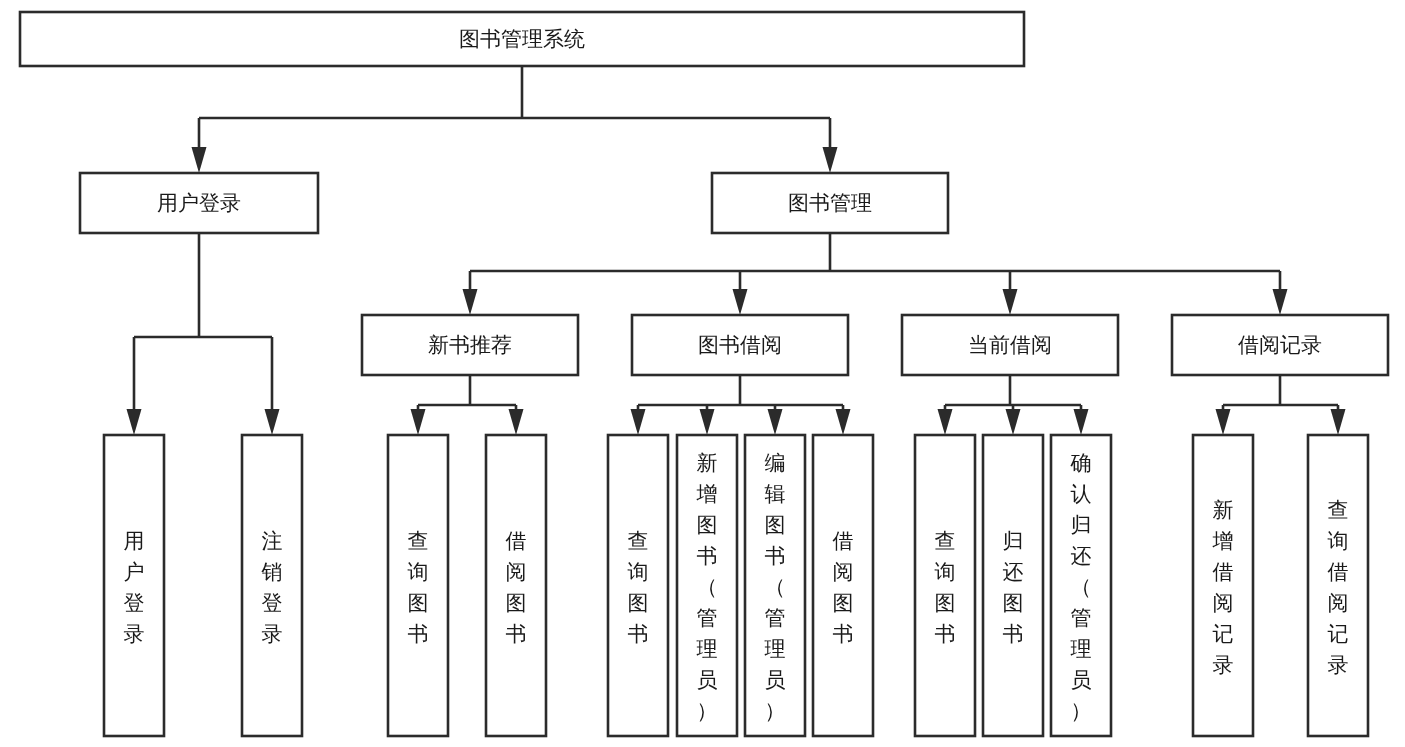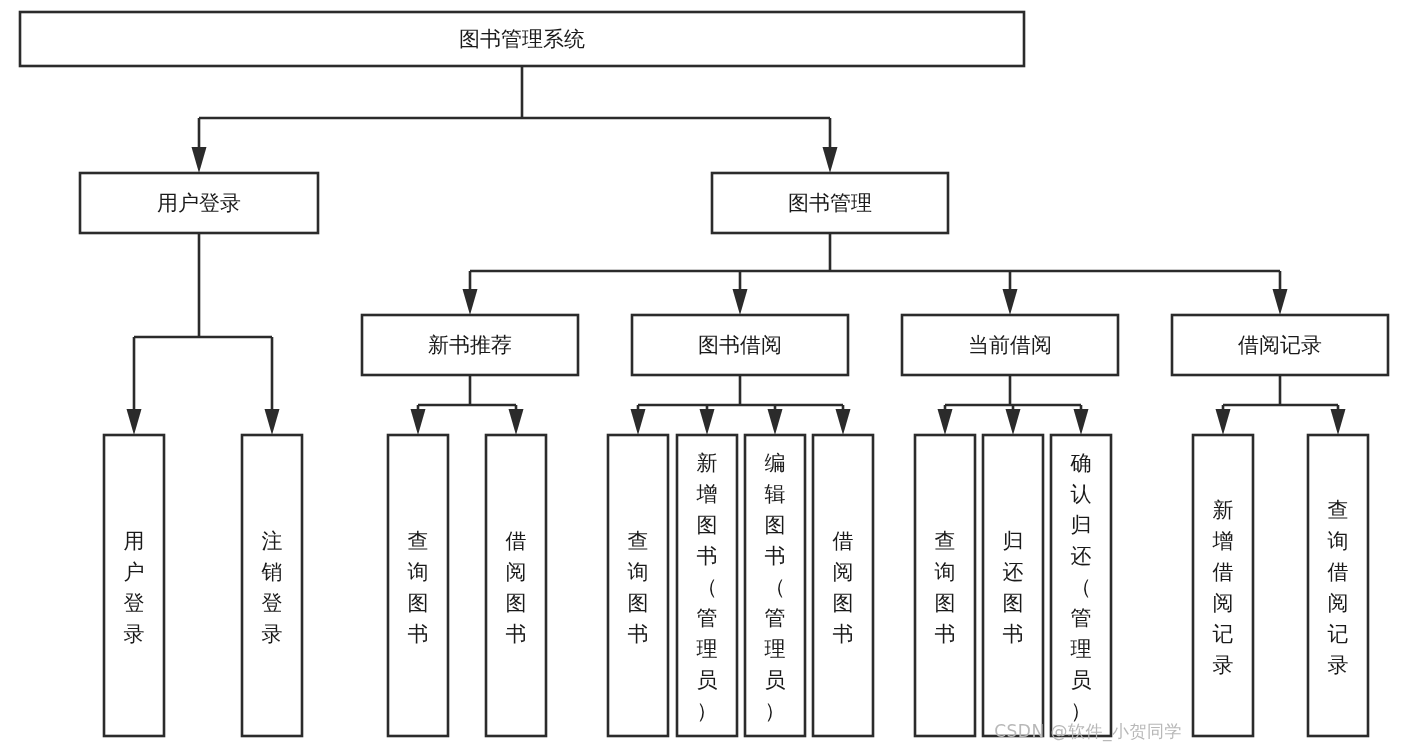--- a/index.html
+++ b/index.html
@@ -218,14 +218,13 @@
           <rect class="node-box" x="1193" y="435" width="60" height="301"></rect>
           <text class="node-label-v" x="1223" y="516.68"><tspan x="1223" dy="0">新</tspan><tspan x="1223" dy="31">增</tspan><tspan x="1223" dy="31">借</tspan><tspan x="1223" dy="31">阅</tspan><tspan x="1223" dy="31">记</tspan><tspan x="1223" dy="31">录</tspan></text>
         </g>
         <g>
           <rect class="node-box" x="1308" y="435" width="60" height="301"></rect>
           <text class="node-label-v" x="1338" y="516.68"><tspan x="1338" dy="0">查</tspan><tspan x="1338" dy="31">询</tspan><tspan x="1338" dy="31">借</tspan><tspan x="1338" dy="31">阅</tspan><tspan x="1338" dy="31">记</tspan><tspan x="1338" dy="31">录</tspan></text>
         </g>
       </g>
   </svg>
 
-  <div class="watermark">CSDN @软件_小贺同学</div>
 </div>
 
 </body></html>

